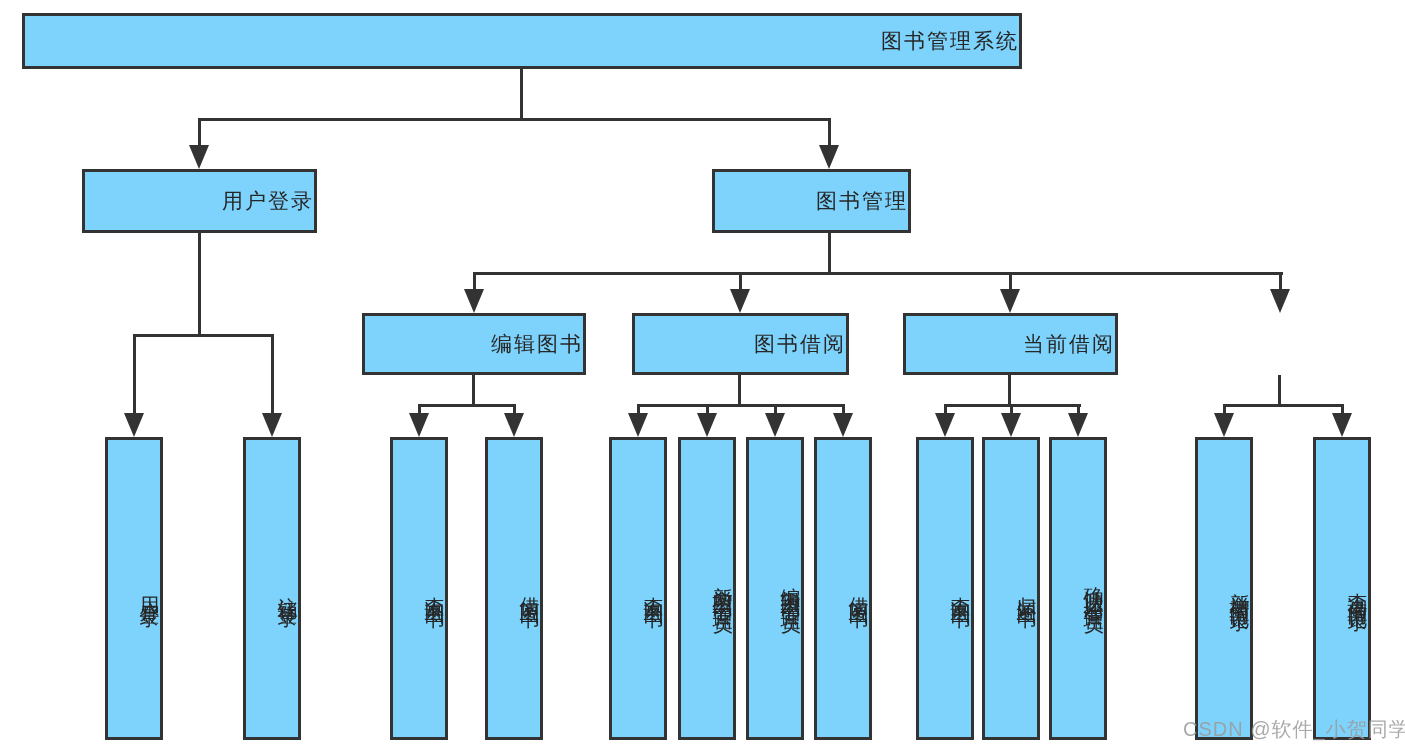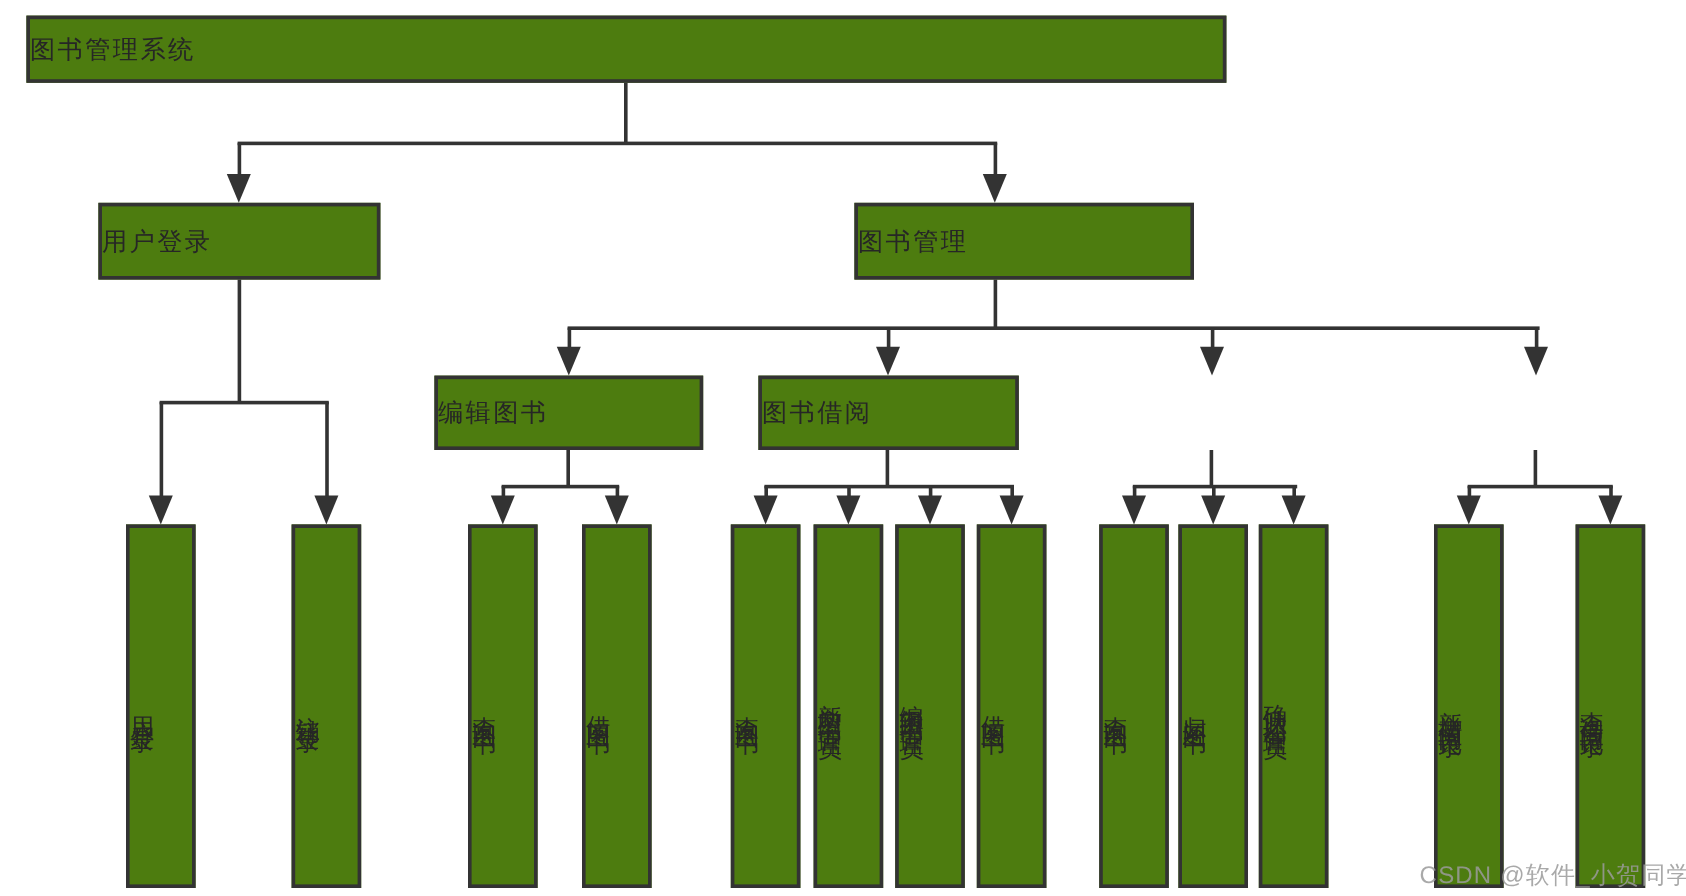--- a/index.html
+++ b/index.html
@@ -6,23 +6,23 @@
   #canvas{
     position:relative;
     width:1405px;height:747px;
     background:var(--background,#fff);
     font-family:"Liberation Sans","DejaVu Sans",sans-serif;
     overflow:hidden;
   }
   .box{
     position:absolute;
     box-sizing:border-box;
-    background:#4d7c0f;
+    background:#7dd3fc;
     border:3px solid var(--line,#333);
-    display:flex;align-items:center;justify-content:flex-start;
+    display:flex;align-items:center;justify-content:flex-end;
   }
   .label{
     font-size:21px;
     color:var(--text,#262626);
     letter-spacing:2px;
     white-space:nowrap;
   }
   .vbox{width:58px;height:303px;top:437px;}
   .vlabel{
     writing-mode:vertical-rl;
@@ -76,21 +76,21 @@
       <i class="head"></i>
     </div>
   <div class="arrow" style="left:819px;top:119px;height:50px;">
       <i class="shaft"></i>
       <i class="head"></i>
     </div>
 
   <div class="box" style="left:82px;top:169px;width:235px;height:64px;">
     <span class="label">用户登录</span>
   </div>
-  <div class="box" style="left:712px;top:169px;width:283px;height:64px;">
+  <div class="box" style="left:712px;top:169px;width:199px;height:64px;">
     <span class="label">图书管理</span>
   </div>
 
   <i class="line" style="left:198px;top:233px;width:3px;height:103px;"></i>
   <i class="line" style="left:133px;top:334px;width:141px;height:3px;"></i>
   <div class="arrow" style="left:124px;top:335px;height:102px;">
       <i class="shaft"></i>
       <i class="head"></i>
     </div>
   <div class="arrow" style="left:262px;top:335px;height:102px;">
@@ -116,20 +116,23 @@
       <i class="shaft"></i>
       <i class="head"></i>
     </div>
 
   <div class="box" style="left:362px;top:313px;width:224px;height:62px;">
     <span class="label">编辑图书</span>
   </div>
   <div class="box" style="left:632px;top:313px;width:217px;height:62px;">
     <span class="label">图书借阅</span>
   </div>
+  <div class="box" style="left:903px;top:313px;width:215px;height:62px;">
+    <span class="label">当前借阅</span>
+  </div>
 
   <i class="line" style="left:472px;top:375px;width:3px;height:31px;"></i>
   <i class="line" style="left:418px;top:404px;width:98px;height:3px;"></i>
   <div class="arrow" style="left:409px;top:405px;height:32px;">
       <i class="shaft"></i>
       <i class="head"></i>
     </div>
   <div class="arrow" style="left:504px;top:405px;height:32px;">
       <i class="shaft"></i>
       <i class="head"></i>

